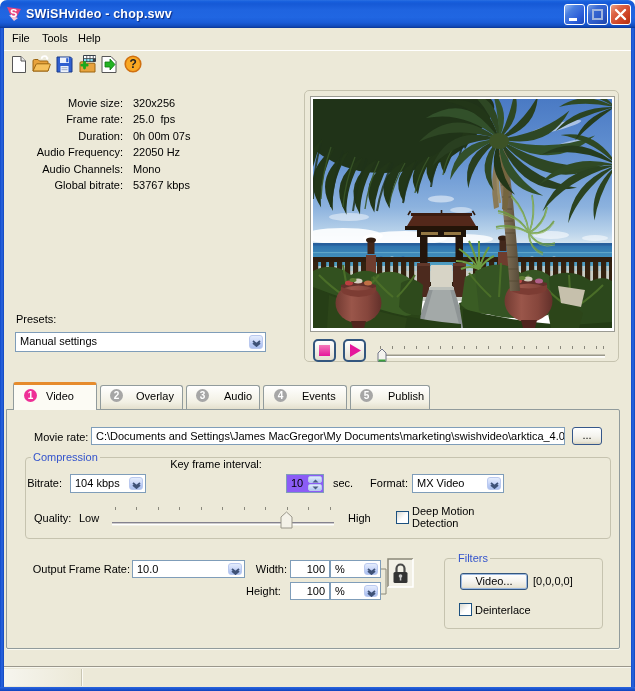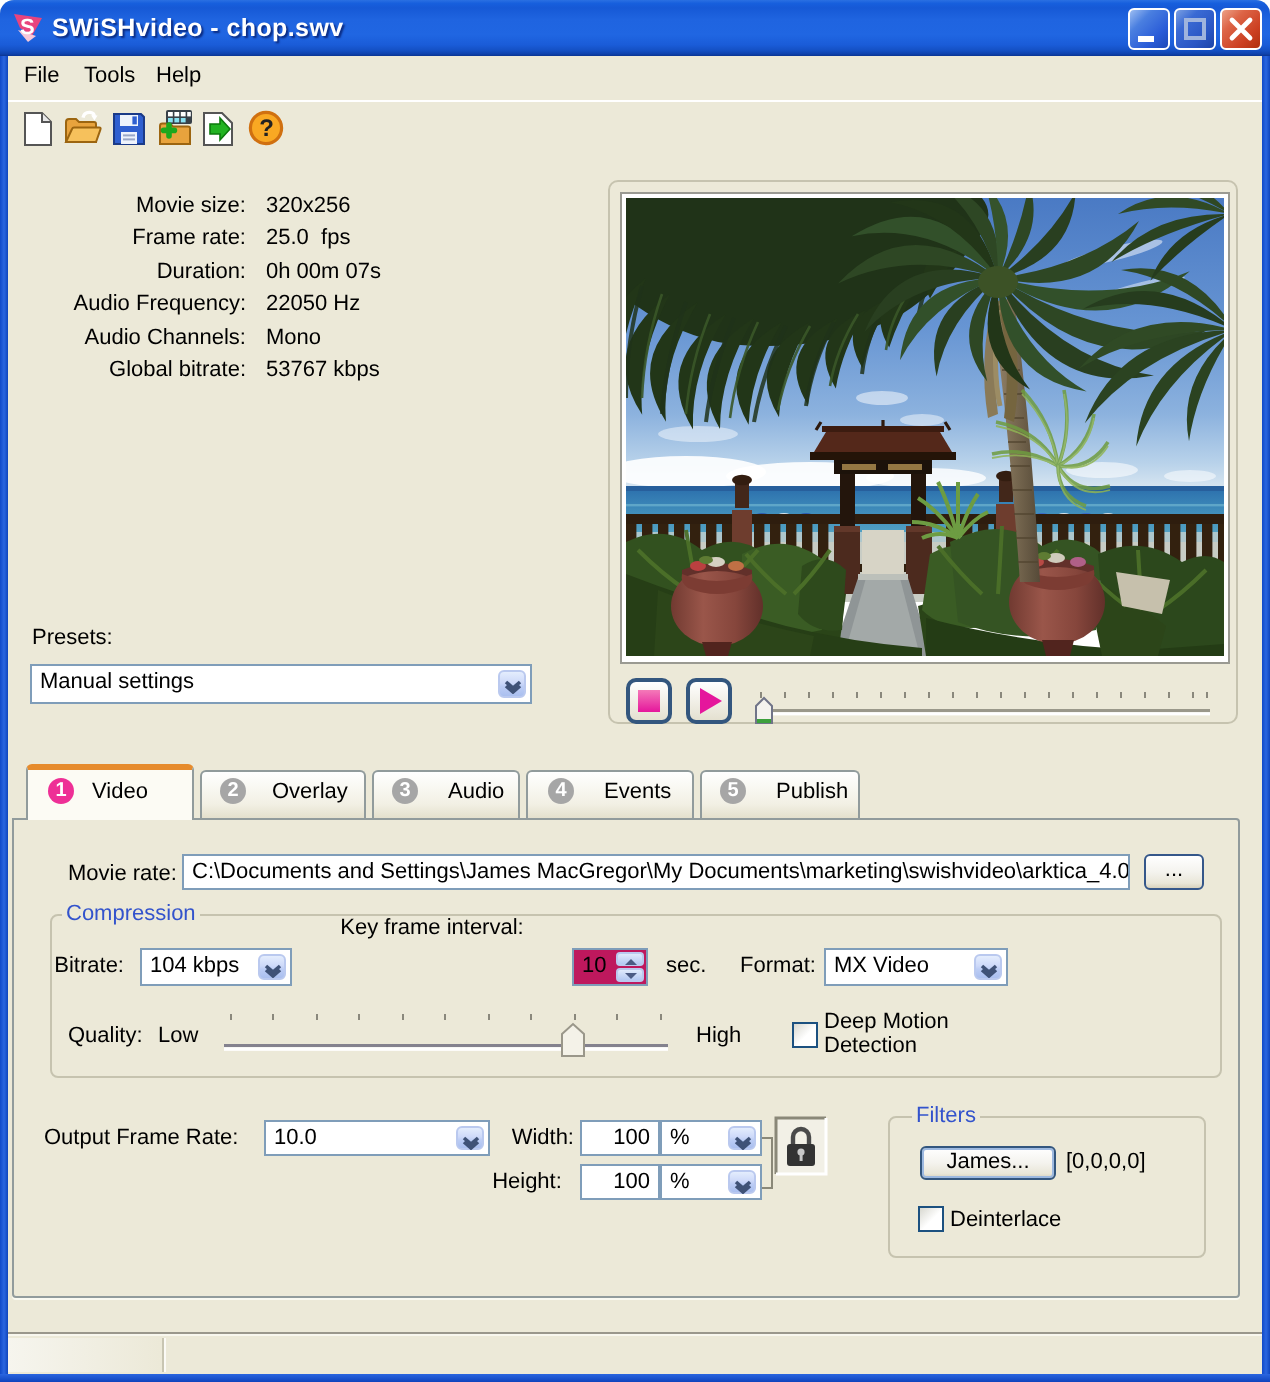--- a/index.html
+++ b/index.html
@@ -449,21 +449,21 @@
   <div class="abs" style="left:22px;top:477px;width:40px;text-align:right">Bitrate:</div>
   <div class="cb" style="left:70px;top:474px;width:76px;height:19px">
     <span class="t">104 kbps</span>
     <div class="cbtn">
         <svg width="9" height="7" viewBox="0 0 9 7">
           <path d="M1 1 L4.5 4 L8 1 M1 3 L4.5 6 L8 3" fill="none" stroke="#3f5277" stroke-width="1.8"></path>
         </svg>
       </div>
   </div>
   <div class="abs" style="left:168px;top:458px;width:96px;text-align:center">Key frame interval:</div>
-  <div class="abs" style="left:286px;top:474px;width:38px;height:19px;background:#be185d;border:1px solid #7f9db9;box-sizing:border-box">
+  <div class="abs" style="left:286px;top:474px;width:38px;height:19px;background:#8b5cf6;border:1px solid #7f9db9;box-sizing:border-box">
     <span style="position:absolute;left:4px;top:2px">10</span>
     <div class="abs" style="right:1px;top:1px;width:14px;height:7px;background:linear-gradient(#e0eafc,#b4c8f2);border:1px solid #bac9ef;border-radius:2px;box-sizing:border-box">
       <svg style="position:absolute;left:2.5px;top:1.5px" width="7" height="4" viewBox="0 0 7 4">
           <path d="M0.5 3.5 L3.5 0.5 L6.5 3.5" fill="#4b5b84"></path>
         </svg>
     </div>
     <div class="abs" style="right:1px;bottom:1px;width:14px;height:7px;background:linear-gradient(#e0eafc,#b4c8f2);border:1px solid #bac9ef;border-radius:2px;box-sizing:border-box">
       <svg style="position:absolute;left:2.5px;top:1px" width="7" height="4" viewBox="0 0 7 4">
           <path d="M0.5 0.5 L3.5 3.5 L6.5 0.5" fill="#4b5b84"></path>
         </svg>
@@ -484,21 +484,21 @@
   <svg class="abs" style="left:103px;top:505px" width="240" height="24" viewBox="0 0 240 24">
     <path d="M12.5 2 v3 M33.5 2 v3 M55.5 2 v3 M76.5 2 v3 M98.5 2 v3 M119.5 2 v3 M141.5 2 v3 M162.5 2 v3 M184.5 2 v3 M205.5 2 v3 M227.5 2 v3" stroke="#8a887c" stroke-width="1" fill="none"></path>
     <rect x="9" y="17" width="222" height="1.6" fill="#84828e"></rect>
     <rect x="9" y="18.6" width="222" height="1.8" fill="#ffffff"></rect>
     <path d="M178 12 L183.5 7 L189 12 L189 23 L178 23 Z" fill="#f4f2e8" stroke="#9a978a" stroke-width="1"></path>
   </svg>
   <div class="abs" style="left:348px;top:512px">High</div>
   <div class="chk" style="left:396px;top:511px"></div>
   <div class="abs" style="left:412px;top:505px;line-height:12px">Deep Motion<br>Detection</div>
 
-  <div class="abs" style="left:22px;top:563px;width:108px;text-align:left">Output Frame Rate:</div>
+  <div class="abs" style="left:22px;top:563px;width:108px;text-align:right">Output Frame Rate:</div>
   <div class="cb" style="left:132px;top:560px;width:113px">
     <span class="t">10.0</span>
     <div class="cbtn">
         <svg width="9" height="7" viewBox="0 0 9 7">
           <path d="M1 1 L4.5 4 L8 1 M1 3 L4.5 6 L8 3" fill="none" stroke="#3f5277" stroke-width="1.8"></path>
         </svg>
       </div>
   </div>
   <div class="abs" style="left:240px;top:563px;width:47px;text-align:right">Width:</div>
   <div class="abs" style="left:290px;top:560px;width:40px;height:18px;background:#fff;border:1px solid #7f9db9;box-sizing:border-box">
@@ -530,21 +530,21 @@
     <path d="M9 31 V3 H34" fill="none" stroke="#8a8878" stroke-width="1.5"></path>
     <path d="M9 31 H34 V3" fill="none" stroke="#ffffff" stroke-width="1.5"></path>
     <path d="M17.5 16 v-3.5 a4 4 0 0 1 8 0 V16" fill="none" stroke="#4a4a4a" stroke-width="2.2"></path>
     <rect x="14.5" y="16" width="14" height="11" rx="1.5" fill="#333333"></rect>
     <circle cx="21.5" cy="20" r="1.8" fill="#c8c8c8"></circle>
     <rect x="20.8" y="20.5" width="1.5" height="4" fill="#c8c8c8"></rect>
   </svg>
 
   <div class="gb" style="left:444px;top:558px;width:159px;height:71px"></div>
   <div class="gbcap" style="left:456px;top:552px">Filters</div>
-  <div class="xpb" style="left:460px;top:573px;width:68px;height:17px;line-height:15px;border:1px solid #33567e;box-shadow:0 0 0 1px #9db9e0 inset">James...</div>
+  <div class="xpb" style="left:460px;top:573px;width:68px;height:17px;line-height:15px;border:1px solid #33567e;box-shadow:0 0 0 1px #9db9e0 inset">Video...</div>
   <div class="abs" style="left:533px;top:575px">[0,0,0,0]</div>
   <div class="chk" style="left:459px;top:603px"></div>
   <div class="abs" style="left:475px;top:604px">Deinterlace</div>
 </div>
 <div class="abs" style="left:4px;top:666px;width:627px;height:21px;background:#ece9d8;border-top:1px solid #9a978c;box-shadow:inset 0 1px 0 #f8f7ee"></div>
 <div class="abs" style="left:4px;top:669px;width:76px;height:17px;background:linear-gradient(90deg,#f6f5ee,#ece9d8);"></div>
 <div class="abs" style="left:81px;top:669px;width:1px;height:17px;background:#c8c5b2"></div>
 <div class="abs" style="left:82px;top:669px;width:1px;height:17px;background:#fbfaf5"></div>
 <div class="wb" id="wbl"></div>
 <div class="wb" id="wbr"></div>

